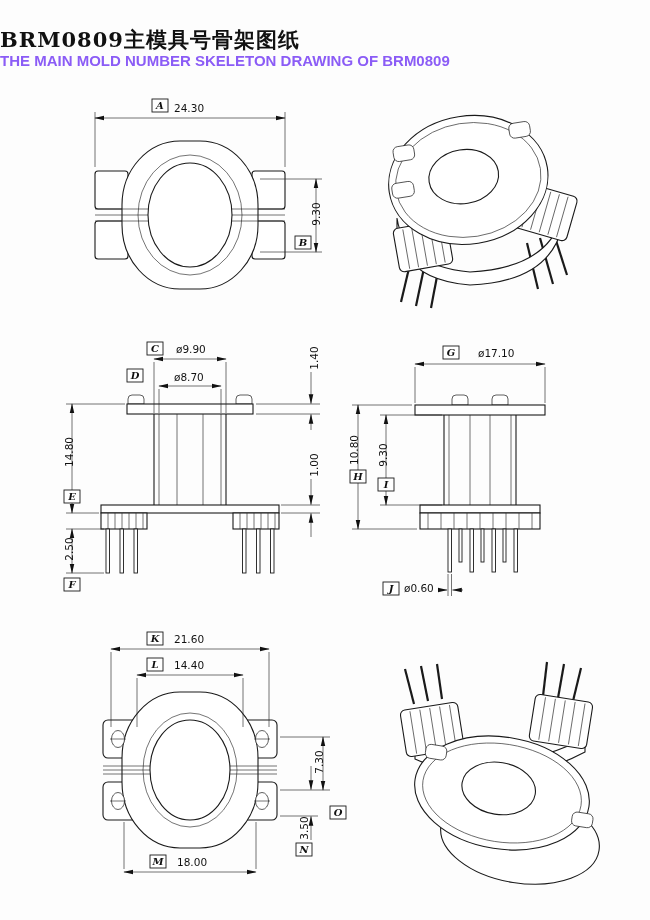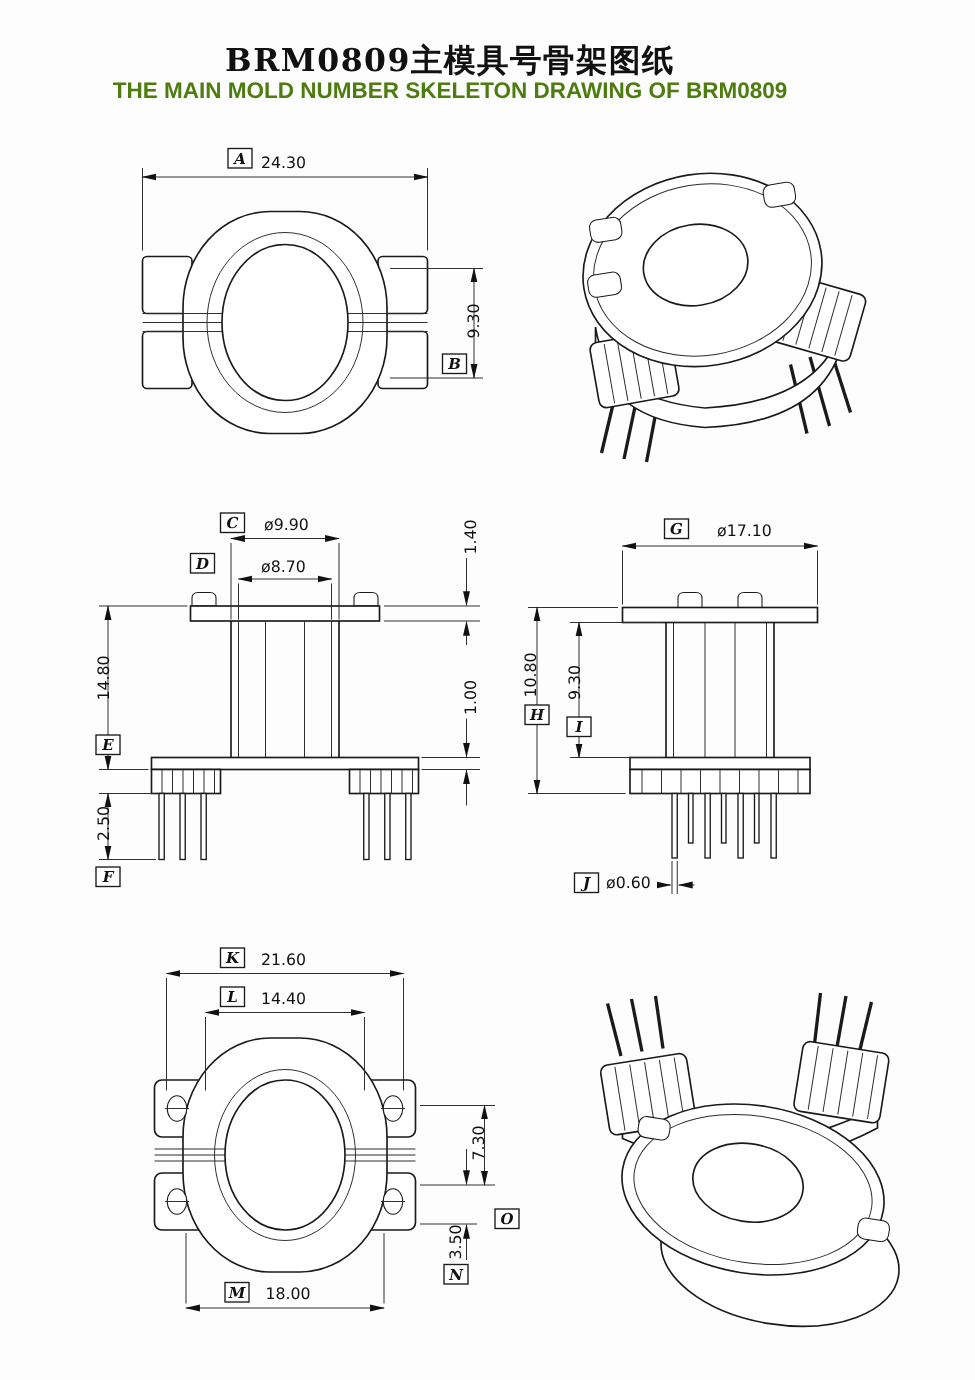--- a/index.html
+++ b/index.html
@@ -1,21 +1,21 @@
 <!DOCTYPE html>
 <html><head>
 <meta charset="utf-8">
 <style>
   html,body{margin:0;padding:0;background:#fff;}
   .sheet{position:relative;width:650px;height:920px;background:#fdfdfd;overflow:hidden;
          font-family:"Liberation Sans",sans-serif;}
-  .title-cn{position:absolute;top:26px;left:0;width:600px;text-align:center;
+  .title-cn{position:absolute;top:26px;left:0;width:600px;
             font-family:"DejaVu Serif",serif;font-weight:700;font-size:21px;color:#111;letter-spacing:1px;}
-  .title-en{position:absolute;top:52px;left:0;width:600px;text-align:center;
-            font-family:"Liberation Sans",sans-serif;font-weight:700;font-size:15px;color:#4d7c0f;}
+  .title-en{position:absolute;top:52px;left:0;width:600px;text-align:left;
+            font-family:"Liberation Sans",sans-serif;font-weight:700;font-size:15px;color:#8b5cf6;}
   svg{position:absolute;top:0;left:0;display:block;}
   .fw{fill:#fff;stroke:#1a1a1a;stroke-width:1.1;}
   .fwt{fill:#fff;stroke:#1a1a1a;stroke-width:0.7;}
   .ol{fill:none;stroke:#1a1a1a;stroke-width:1.1;}
   .tl{fill:none;stroke:#2a2a2a;stroke-width:0.65;}
   .dl{fill:none;stroke:#2a2a2a;stroke-width:0.65;}
   .pin{fill:#fff;stroke:#1a1a1a;stroke-width:0.9;}
   .p2{fill:none;stroke:#1a1a1a;stroke-width:2.2;}
   text.dim{font-family:"DejaVu Sans",sans-serif;font-size:10.5px;fill:#111;stroke:none;}
   text.lbl{font-family:"DejaVu Serif",serif;font-style:italic;font-weight:700;font-size:10px;

